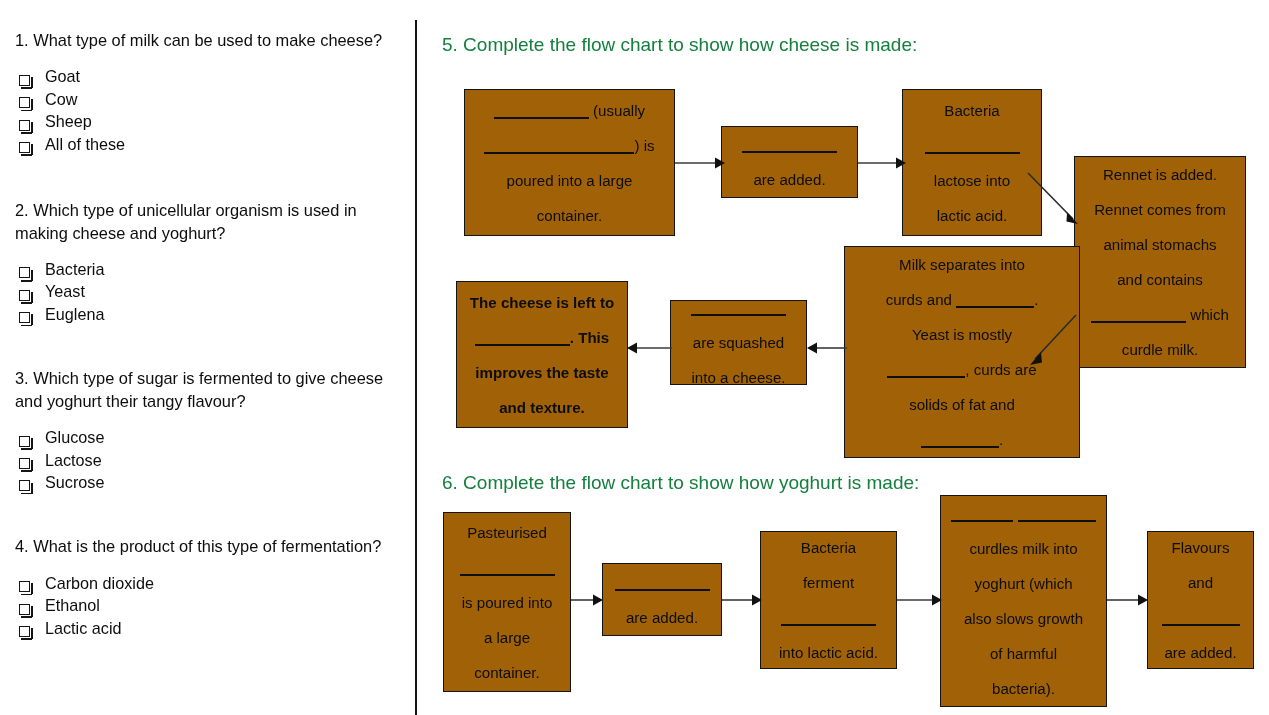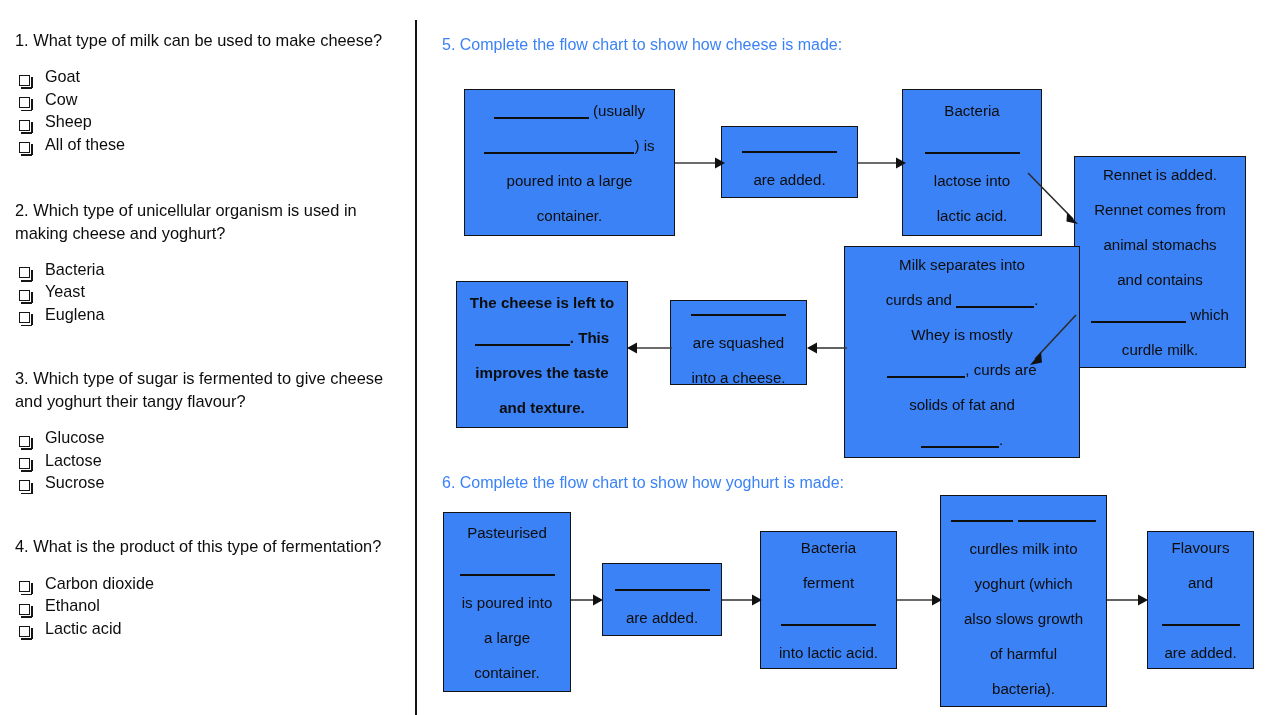--- a/index.html
+++ b/index.html
@@ -99,33 +99,33 @@
   
   .right-col {
     position: absolute;
     left: 416px;
     top: 0;
     width: 853px;
     height: 715px;
   }
   .section-heading {
     position: absolute;
-    font-size: 16px;
+    font-size: 19px;
     line-height: 22px;
-    color: #3b82f6;
+    color: #15803d;
     white-space: nowrap;
   }
   #heading-q5 { left: 26px; top: 21px; }
   #heading-q6 { left: 26px; top: 459px; }
 
   
   .fbox {
     position: absolute;
     border: 1.6px solid #131313;
-    background: #3b82f6;
+    background: #a16207;
     box-sizing: border-box;
     display: flex;
     flex-direction: column;
     align-items: center;
     justify-content: center;
     text-align: center;
     font-size: 15.1px;
     line-height: 35px;
     color: #0d0d0d;
     padding: 0 8px;
@@ -301,21 +301,21 @@
       <span class="fline">Rennet comes from</span>
       <span class="fline">animal stomachs</span>
       <span class="fline">and contains</span>
       <span class="fline"><span class="blank b-md"></span> which</span>
       <span class="fline">curdle milk.</span>
     </div>
 
     <div class="fbox" style="left:428px; top:233px; width:236px; height:212px; line-height:34px;">
       <span class="fline">Milk separates into</span>
       <span class="fline">curds and <span class="blank b-sm"></span>.</span>
-      <span class="fline">Whey is mostly</span>
+      <span class="fline">Yeast is mostly</span>
       <span class="fline"><span class="blank b-sm"></span>, curds are</span>
       <span class="fline">solids of fat and</span>
       <span class="fline"><span class="blank b-sm"></span>.</span>
     </div>
 
     <div class="fbox" style="left:254px; top:287px; width:137px; height:85px; line-height:32px;">
       <span class="fline"><span class="blank b-md"></span></span>
       <span class="fline">are squashed</span>
       <span class="fline">into a cheese.</span>
     </div>

